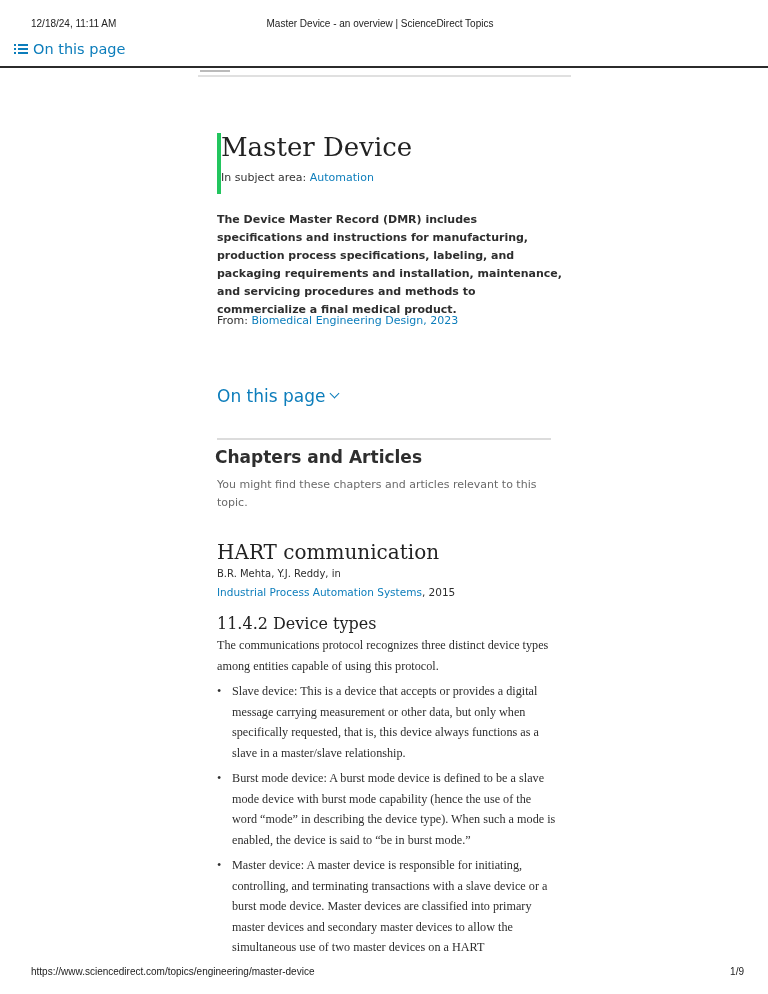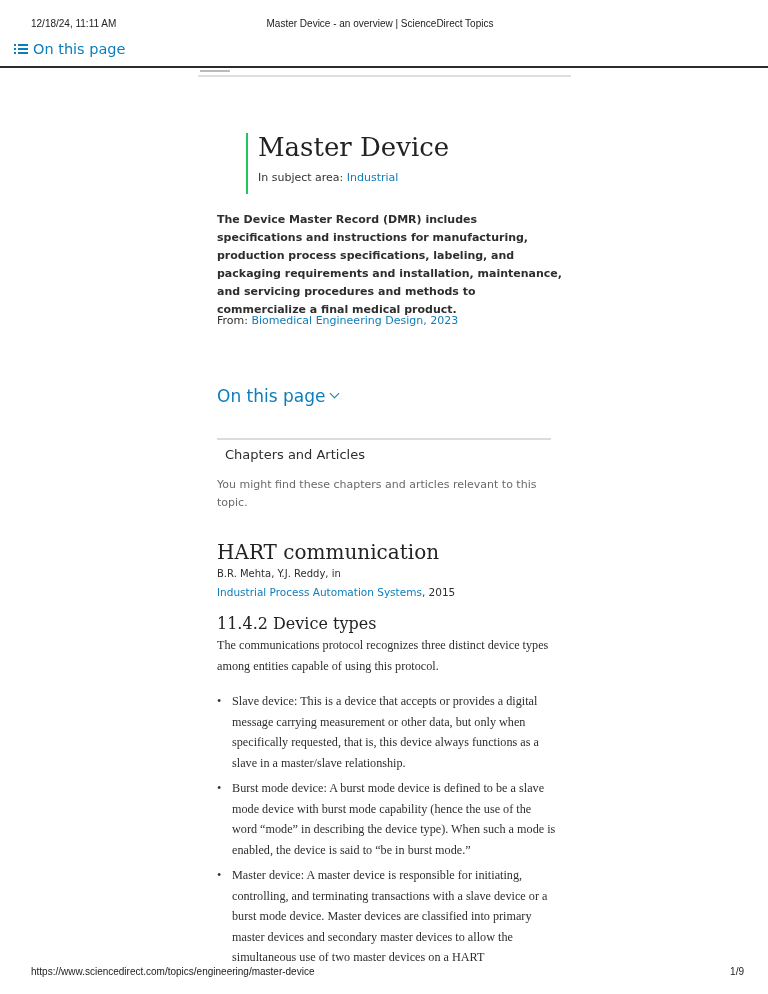--- a/index.html
+++ b/index.html
@@ -12,42 +12,42 @@
 
     .sticky-bar { position: absolute; top: 38px; left: 0; width: 768px; height: 30px; border-bottom: 2px solid #2b2b2b; }
     .sticky-link { position: absolute; left: 14px; top: 3px; color: #0c7dbb; font-size: 14.5px; display: flex; align-items: center; gap: 4px; cursor: pointer; }
     .list-icon { width: 15px; height: 12px; display: inline-block; position: relative; }
     .list-icon i { position: absolute; left: 0; height: 2px; width: 2px; background: #0c7dbb; }
     .list-icon b { position: absolute; left: 4px; height: 1.6px; width: 10px; background: #0c7dbb; }
 
     .clipped-bit { position: absolute; left: 200px; top: 70px; width: 30px; height: 2px; background: #bbb; }
     .top-rule { position: absolute; left: 198px; top: 75px; width: 373px; height: 2px; background: #e0e0e0; }
 
-    .title-block { position: absolute; left: 217px; top: 133px; height: 61px; border-left: 2px solid #22c55e; padding-left: 10px; margin-left: 29px; }
+    .title-block { position: absolute; left: 217px; top: 133px; height: 61px; border-left: 4px solid #22c55e; padding-left: 0; }
     .page-title { font-family: "DejaVu Serif", serif; font-size: 26px; color: #222; line-height: 30px; margin-top: -1px; font-weight: normal; }
     .subject { font-size: 11px; color: #333; margin-top: 9px; }
     .link { color: #0c7dbb; cursor: pointer; }
 
     .definition { position: absolute; left: 217px; top: 211px; width: 345px; font-size: 11px; line-height: 18px; color: #2e2e2e; font-weight: bold; }
     .from-line { position: absolute; left: 217px; top: 314px; font-size: 11px; color: #2e2e2e; }
 
     .onpage-toggle { position: absolute; left: 217px; top: 386px; color: #0c7dbb; font-size: 17px; display: flex; align-items: center; gap: 6px; cursor: pointer; }
     .chev { display: inline-block; width: 7px; height: 7px; border-right: 1.6px solid #0c7dbb; border-bottom: 1.6px solid #0c7dbb; transform: rotate(45deg); margin-top: -5px; }
 
     .section-rule { position: absolute; left: 217px; top: 438px; width: 334px; height: 2px; background: #dcdcdc; }
-    .section-title { position: absolute; left: 225px; top: 447px; font-size: 13px; color: #2e2e2e; font-weight: normal; }
+    .section-title { position: absolute; left: 215px; top: 447px; font-size: 17px; color: #2e2e2e; font-weight: bold; }
     .section-sub { position: absolute; left: 217px; top: 476px; width: 340px; font-size: 11px; line-height: 18px; color: #6a6a6a; }
 
     .article { position: absolute; left: 217px; top: 539px; width: 340px; }
     .article-title { font-family: "DejaVu Serif", serif; font-size: 20px; color: #222; font-weight: normal; line-height: 26px; }
     .authors { font-size: 10px; color: #2e2e2e; line-height: 18px; }
     .source { font-size: 10.5px; line-height: 18px; color: #2e2e2e; }
     .subhead { font-family: "DejaVu Serif", serif; font-size: 16px; color: #222; font-weight: normal; margin-top: 12px; line-height: 22px; }
     .body-text { font-family: "Liberation Serif", serif; font-size: 12.2px; line-height: 20.5px; color: #2e2e2e; }
-    ul.bullets { list-style: none; margin-top: 15px; }
+    ul.bullets { list-style: none; margin-top: 5px; }
     ul.bullets li { position: relative; padding-left: 15px; margin-bottom: 5px; font-family: "Liberation Serif", serif; font-size: 12.2px; line-height: 20.5px; color: #2e2e2e; }
     ul.bullets li::before { content: "\2022"; position: absolute; left: 0; top: 0; }
 
     .print-footer { position: absolute; left: 0; top: 966px; width: 768px; font-family: "Liberation Sans", sans-serif; font-size: 10px; color: #222; }
     .print-url { position: absolute; left: 31px; }
     .print-page { position: absolute; right: 24px; }
   </style>
 </head>
 <body>
 
@@ -69,21 +69,21 @@
     <span>On this page</span>
   </div>
 </div>
 
 <div class="clipped-bit"></div>
 <div class="top-rule"></div>
 
 <div class="title-block">
   <h1 class="page-title">Master Device</h1>
   <div class="subject">
-    <span>In subject area: </span><span class="link">Industrial</span>
+    <span>In subject area: </span><span class="link">Automation</span>
   </div>
 </div>
 
 <p class="definition">The Device Master Record (DMR) includes specifications and instructions for manufacturing, production process specifications, labeling, and packaging requirements and installation, maintenance, and servicing procedures and methods to commercialize a final medical product.</p>
 <div class="from-line">
   <span>From: </span><span class="link">Biomedical Engineering Design, 2023</span>
 </div>
 
 <div class="onpage-toggle">
   <span>On this page</span>

